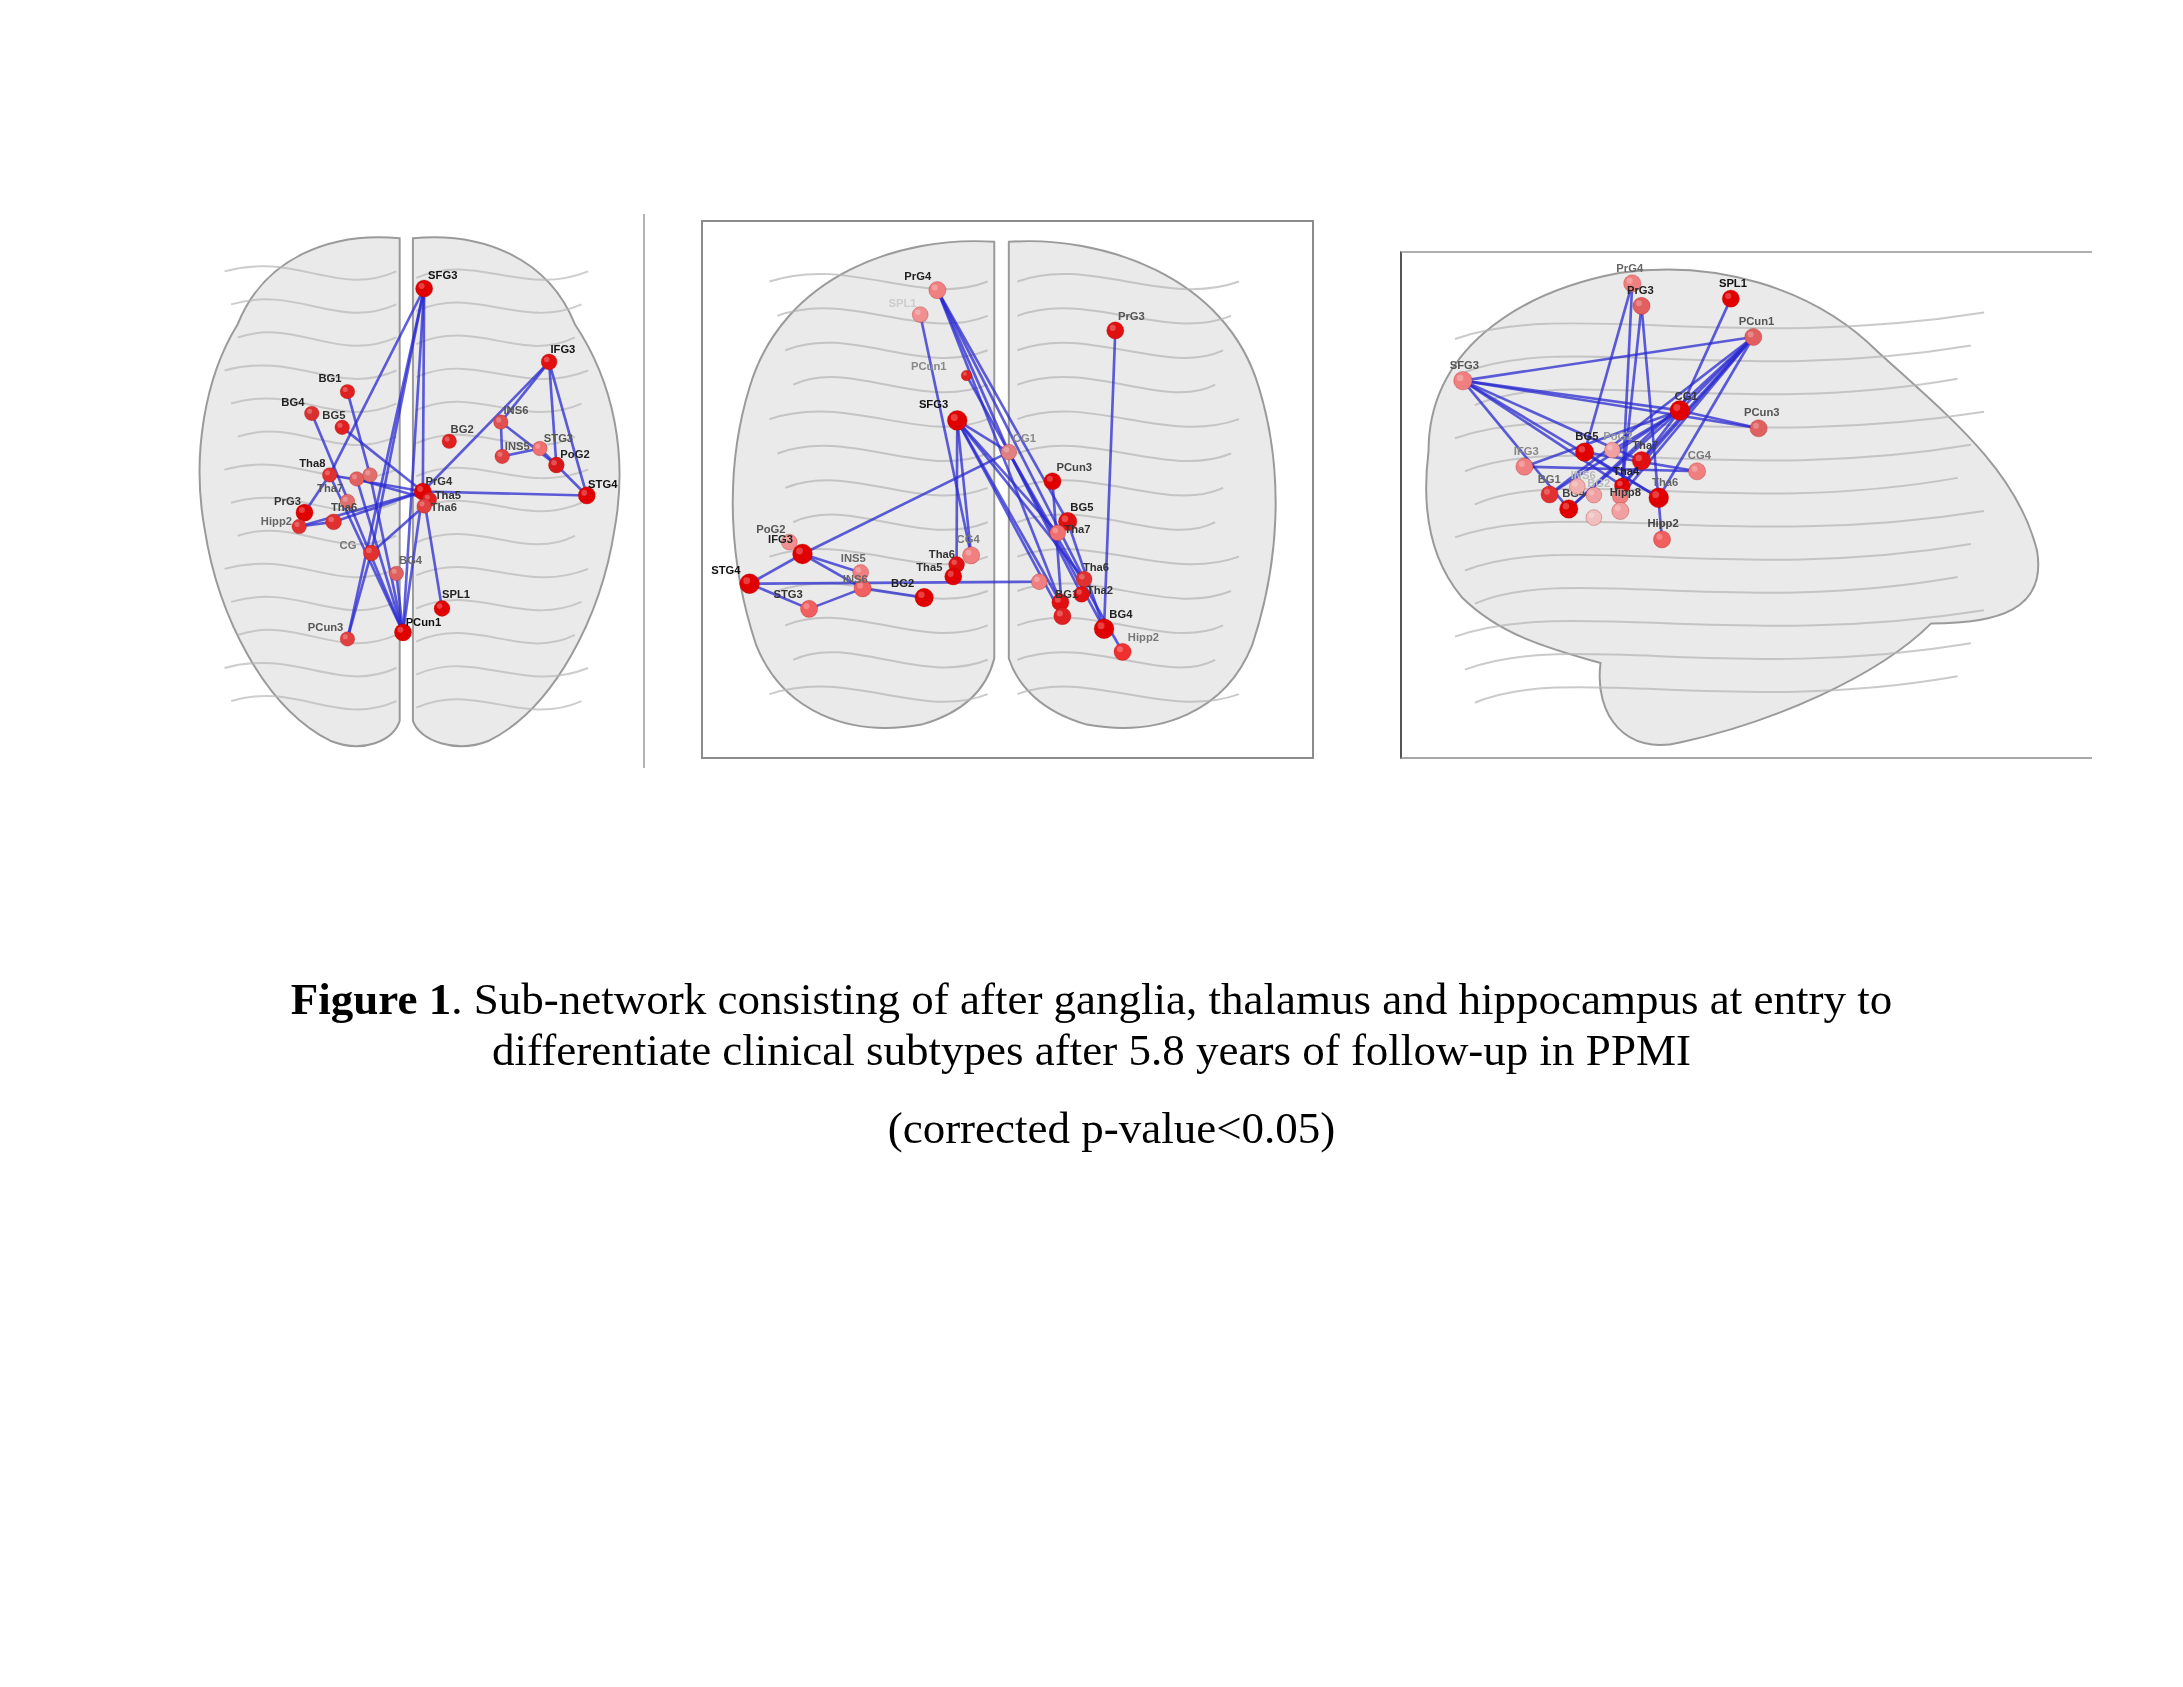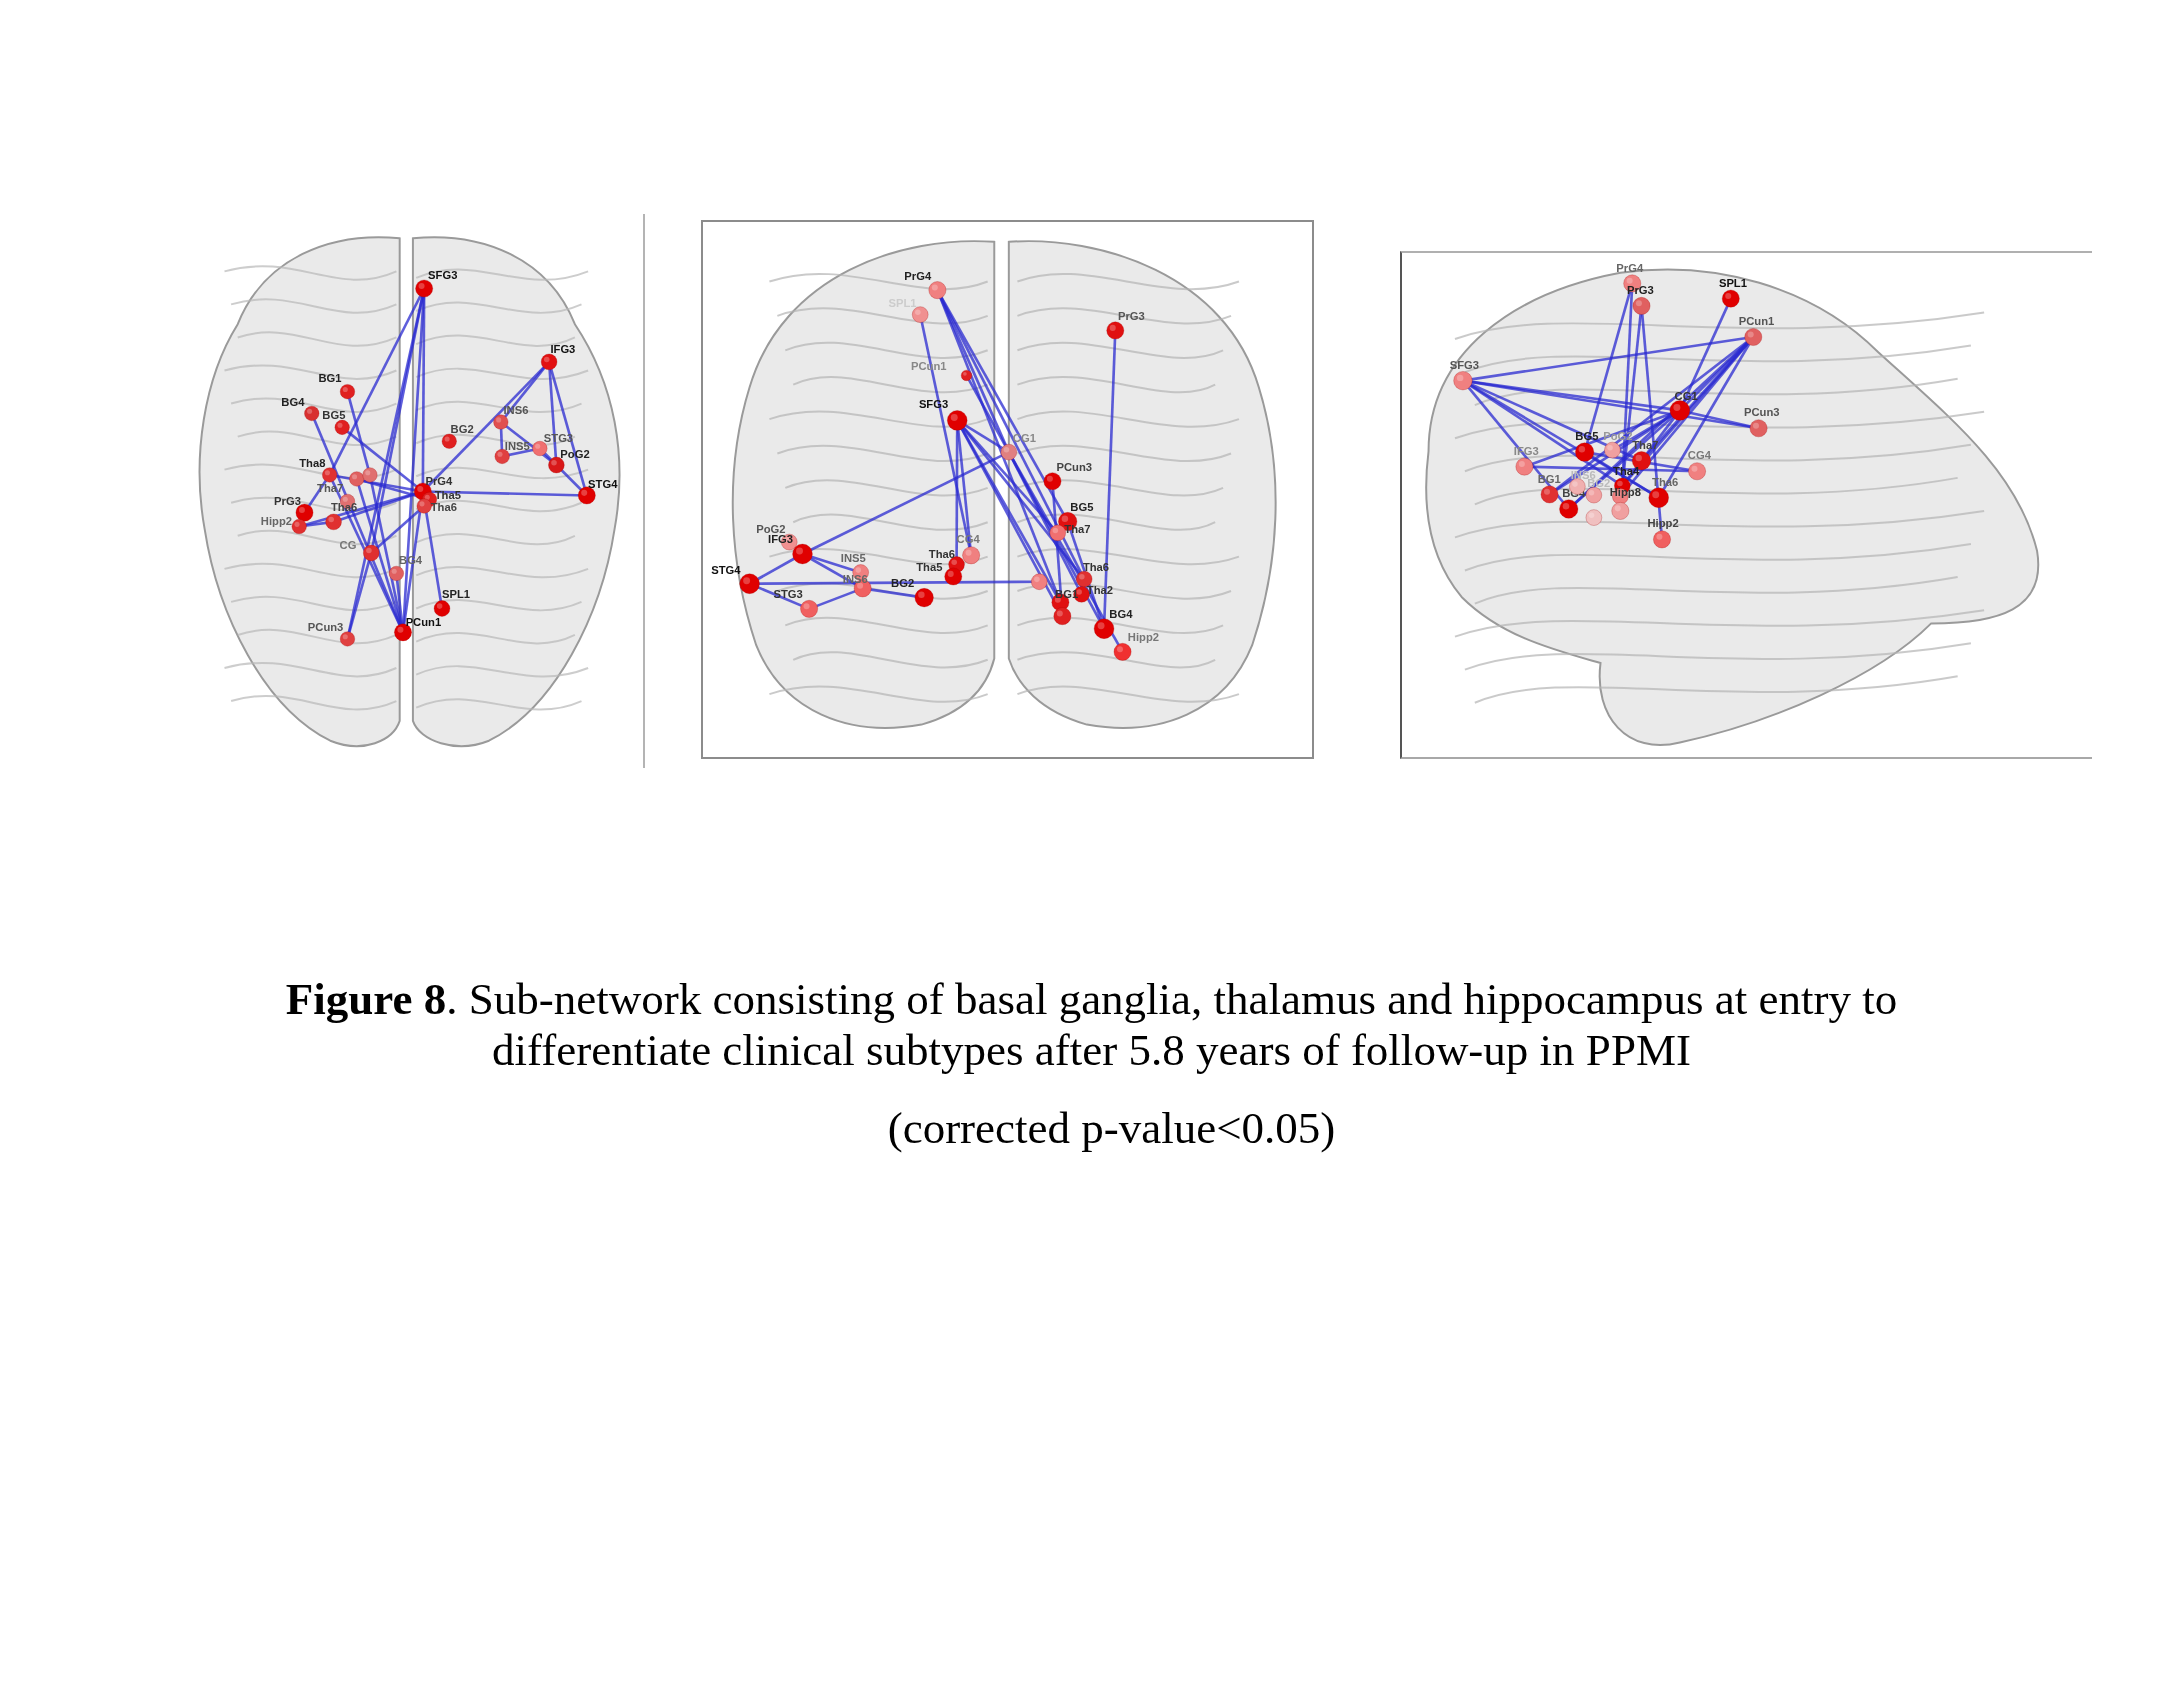--- a/index.html
+++ b/index.html
@@ -566,17 +566,17 @@
         </g>
         <g>
           <circle cx="290" cy="400" r="12" fill="#f0c0c0" stroke="#a00000" stroke-width="1" stroke-opacity="0.4"></circle>
           <circle cx="286.4" cy="396.4" r="4.199999999999999" fill="#ffffff" fill-opacity="0.25"></circle>
         </g>
       </g>
     </svg>
 </div>
 
 <div class="caption" style="top:977px;">
-  <b>Figure 8</b><span>. Sub-network consisting of basal ganglia, thalamus and hippocampus at entry to</span>
+  <b>Figure 1</b><span>. Sub-network consisting of after ganglia, thalamus and hippocampus at entry to</span>
 </div>
 <div class="caption" style="top:1028px;">differentiate clinical subtypes after 5.8 years of follow-up in PPMI</div>
 <div class="caption" style="top:1106px;margin-left:20px;">(corrected p-value&lt;0.05)</div>
 
 
 </body></html>

